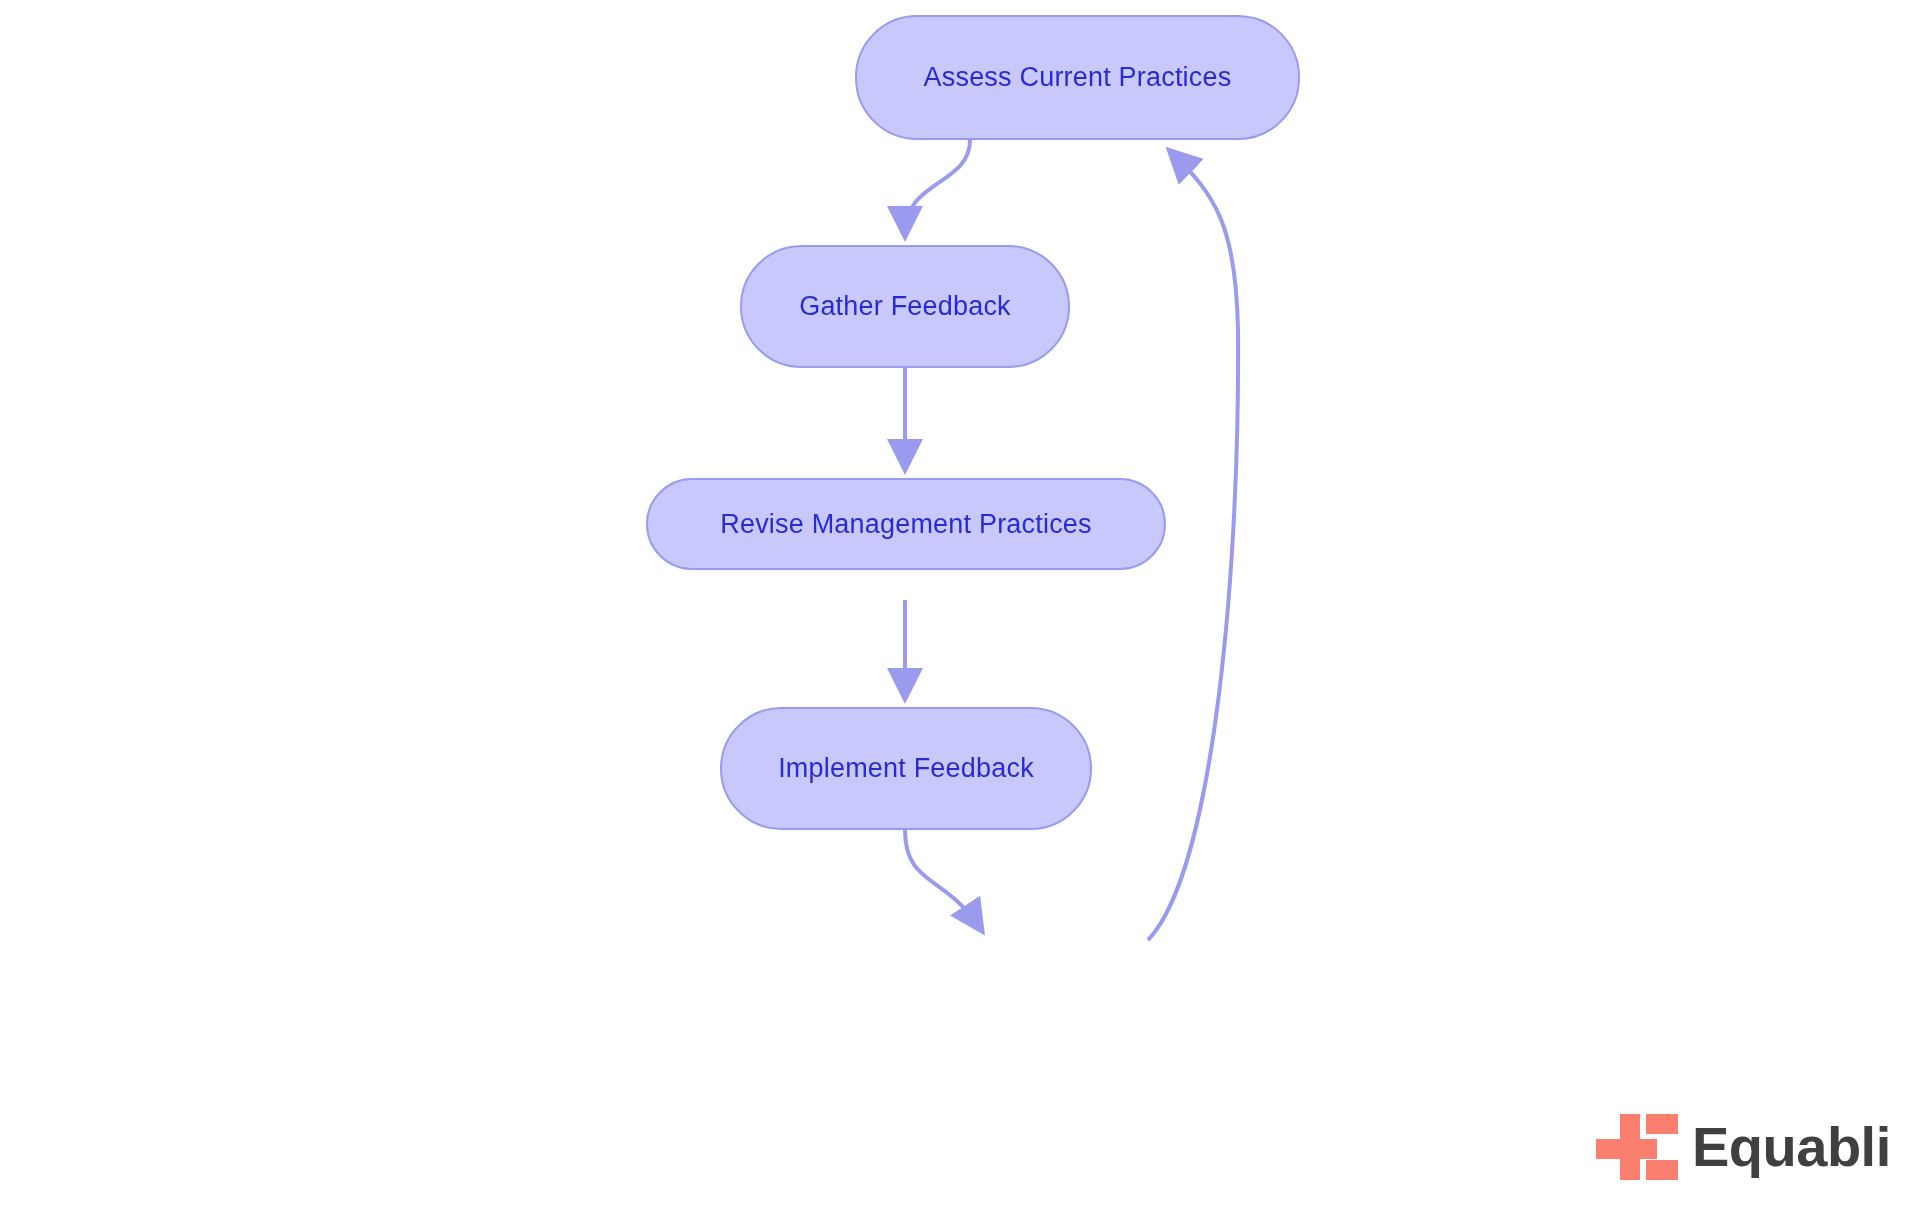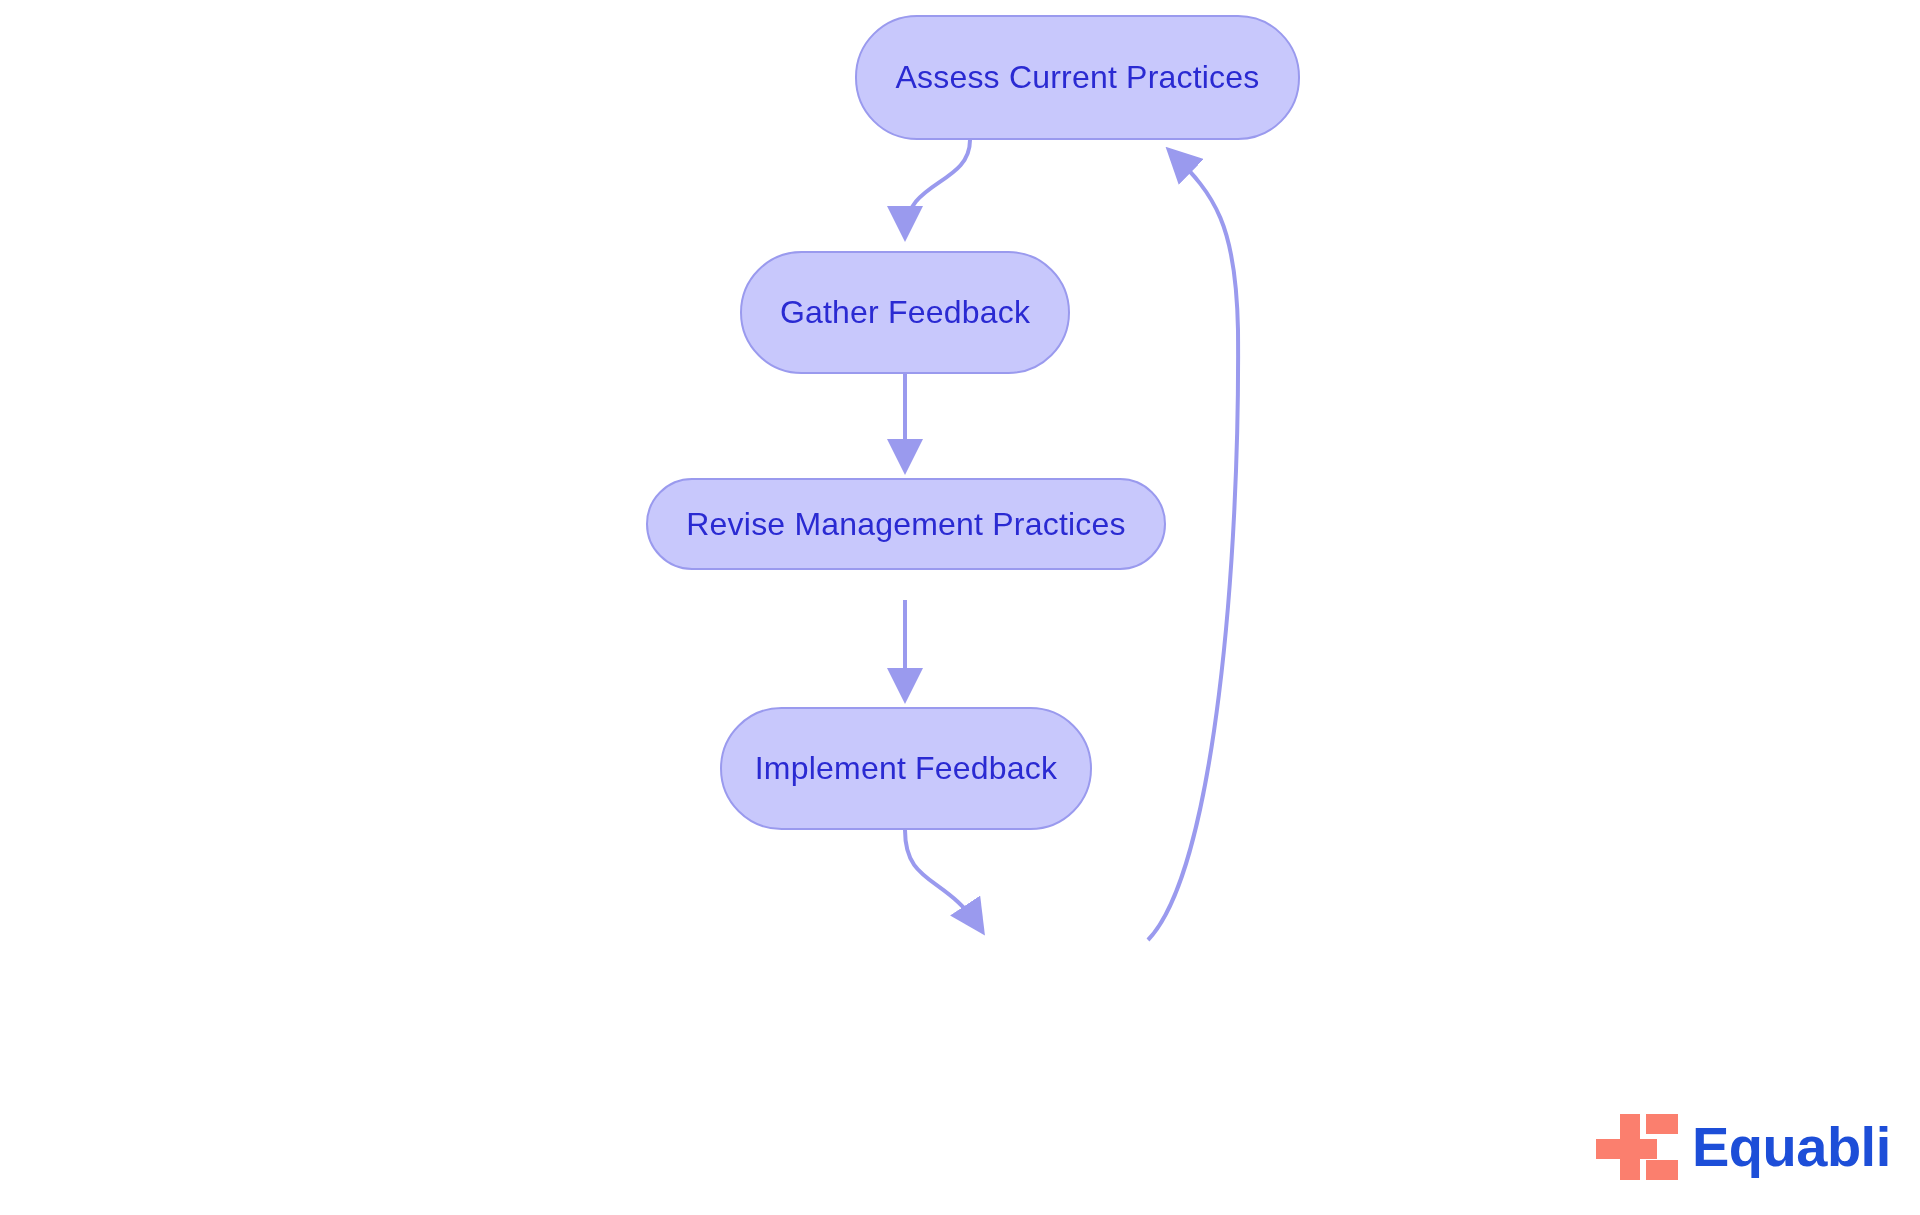--- a/index.html
+++ b/index.html
@@ -33,21 +33,21 @@
   .node {
     position: absolute;
     box-sizing: border-box;
     background: #c8c8fc;
     border: 2px solid #9a9aee;
     border-radius: 62px;
     display: flex;
     align-items: center;
     justify-content: center;
     color: #2a2ad2;
-    font-size: 32px;
+    font-size: 27px;
     font-weight: 400;
     letter-spacing: 0.2px;
     white-space: nowrap;
     user-select: none;
   }
 
   
   .brand {
     position: absolute;
     display: flex;
@@ -67,21 +67,21 @@
   
   .bm-v { left: 24px;  top: 6px;   width: 20px; height: 66px; }
   
   .bm-h { left: 0px;   top: 31px;  width: 61px; height: 20px; }
   
   .bm-tr { left: 50px; top: 6px;   width: 32px; height: 20px; }
   
   .bm-br { left: 50px; top: 52px;  width: 32px; height: 20px; }
 
   .brand-text {
-    color: #1d4ed8;
+    color: #404040;
     font-size: 56px;
     font-weight: 700;
     letter-spacing: -0.5px;
     line-height: 1;
   }
 </style>
 </head>
 <body>
 
 <div id="canvas">
@@ -101,21 +101,21 @@
 
     <path d="M 905 830 C 905 885, 945 875, 980 928" fill="none" stroke="#9a9aee" stroke-width="4" marker-end="url(#arrow)"></path>
 
     <path d="M 1148 940 C 1215 870, 1240 560, 1238 330 C 1236 225, 1215 195, 1172 153" fill="none" stroke="#9a9aee" stroke-width="4" marker-end="url(#arrow)"></path>
   </svg>
 
   <div class="node" id="node-assess" style="left:855px; top:15px; width:445px; height:125px;">
     <span>Assess Current Practices</span>
   </div>
 
-  <div class="node" id="node-feedback" style="left:740px; top:251px; width:330px; height:123px;">
+  <div class="node" id="node-feedback" style="left:740px; top:245px; width:330px; height:123px;">
     <span>Gather Feedback</span>
   </div>
 
   <div class="node" id="node-revise" style="left:646px; top:478px; width:520px; height:92px;">
     <span>Revise Management Practices</span>
   </div>
 
   <div class="node" id="node-implement" style="left:720px; top:707px; width:372px; height:123px;">
     <span>Implement Feedback</span>
   </div>

